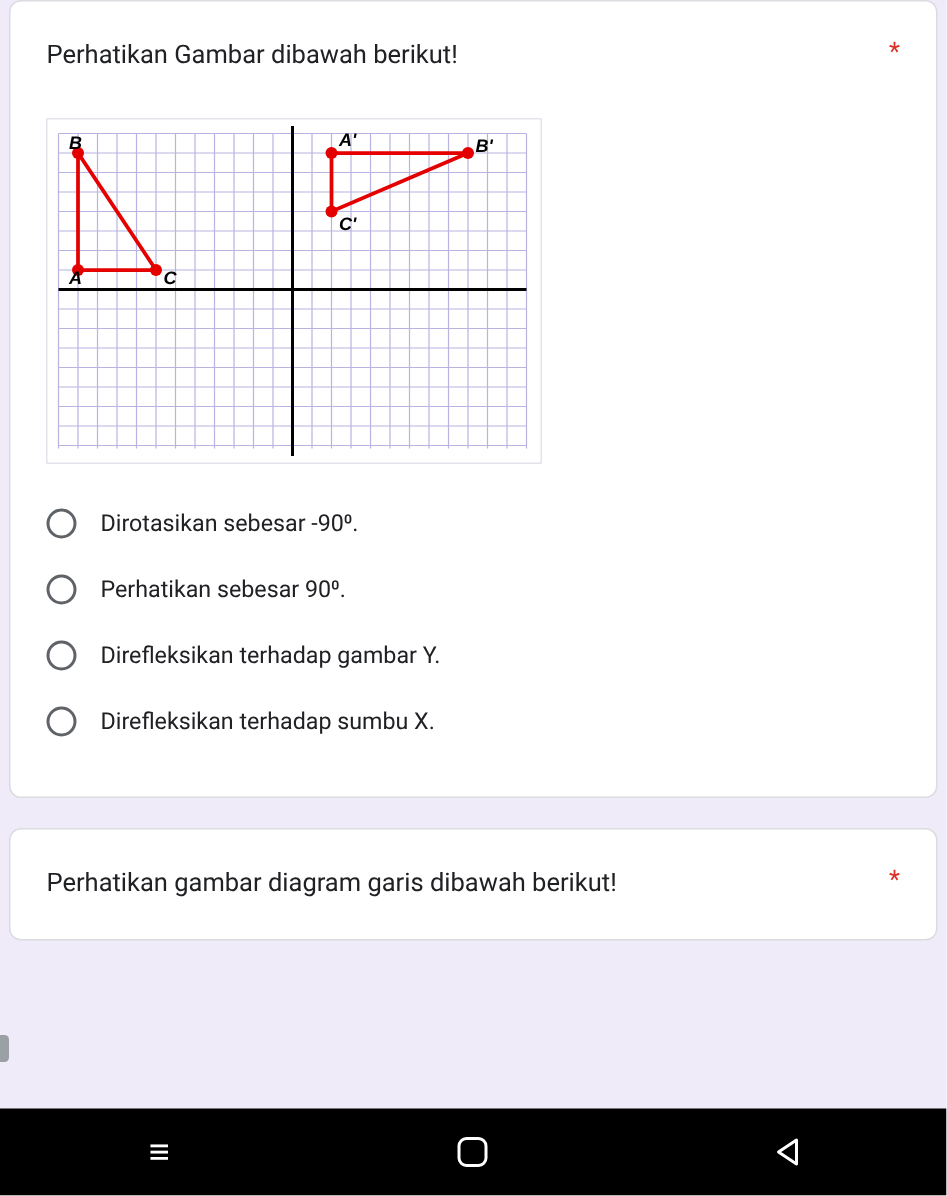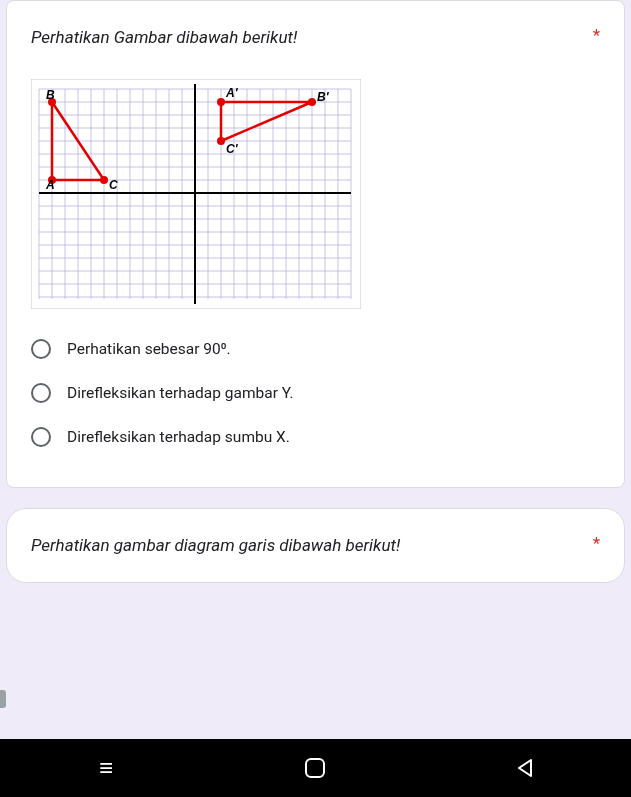--- a/index.html
+++ b/index.html
@@ -21,21 +21,20 @@
   .q-header {
     display: flex;
     justify-content: space-between;
     align-items: flex-start;
   }
   .q-title {
     font-size: 17px;
     color: #202124;
     line-height: 1.5;
     flex: 1;
-    font-style: italic;
   }
   .required {
     color: #d93025;
     font-size: 17px;
     margin-left: 8px;
   }
   .q-desc {
     font-size: 17px;
     color: #202124;
     line-height: 1.6;
@@ -59,21 +58,21 @@
     border-radius: 50%;
     margin-right: 16px;
     flex-shrink: 0;
   }
   .option-label {
     font-size: 15.5px;
     color: #202124;
   }
   .card2 {
     background: #fff;
-    border-radius: 20px;
+    border-radius: 8px;
     padding: 24px;
     margin: 0 6px;
     border: 1px solid #dadce0;
   }
   .left-tab {
     position: absolute;
     left: 0;
     top: 690px;
     width: 6px;
     height: 18px;
@@ -179,20 +178,24 @@
         <text x="195" y="18">A'</text>
         <text x="286" y="22">B'</text>
         <text x="195" y="74">C'</text>
       </g>
     </svg>
   </div>
 
   <div class="options">
     <div class="option">
       <div class="radio"></div>
+      <div class="option-label">Dirotasikan  sebesar -90⁰.</div>
+    </div>
+    <div class="option">
+      <div class="radio"></div>
       <div class="option-label">Perhatikan sebesar 90⁰.</div>
     </div>
     <div class="option">
       <div class="radio"></div>
       <div class="option-label">Direfleksikan terhadap gambar Y.</div>
     </div>
     <div class="option">
       <div class="radio"></div>
       <div class="option-label">Direfleksikan terhadap sumbu X.</div>
     </div>

